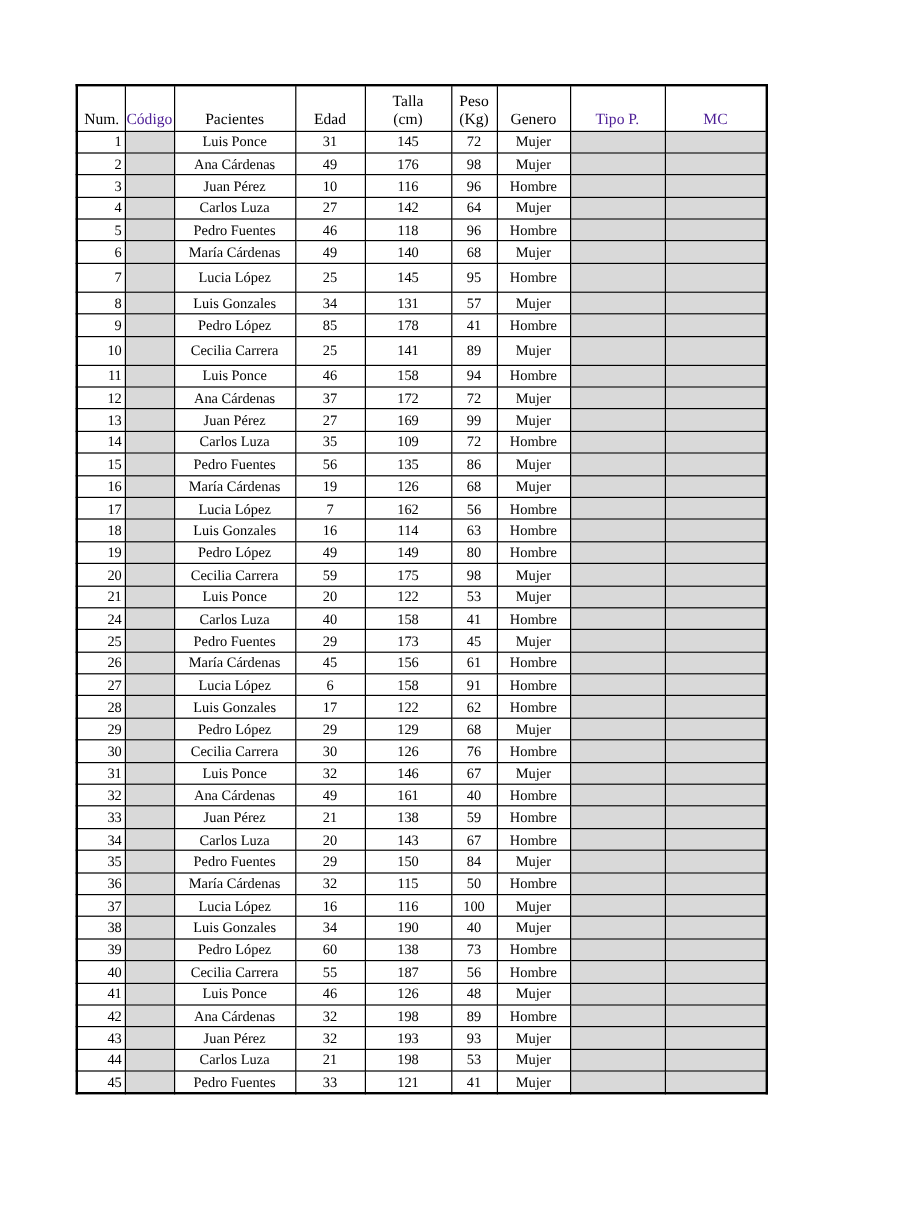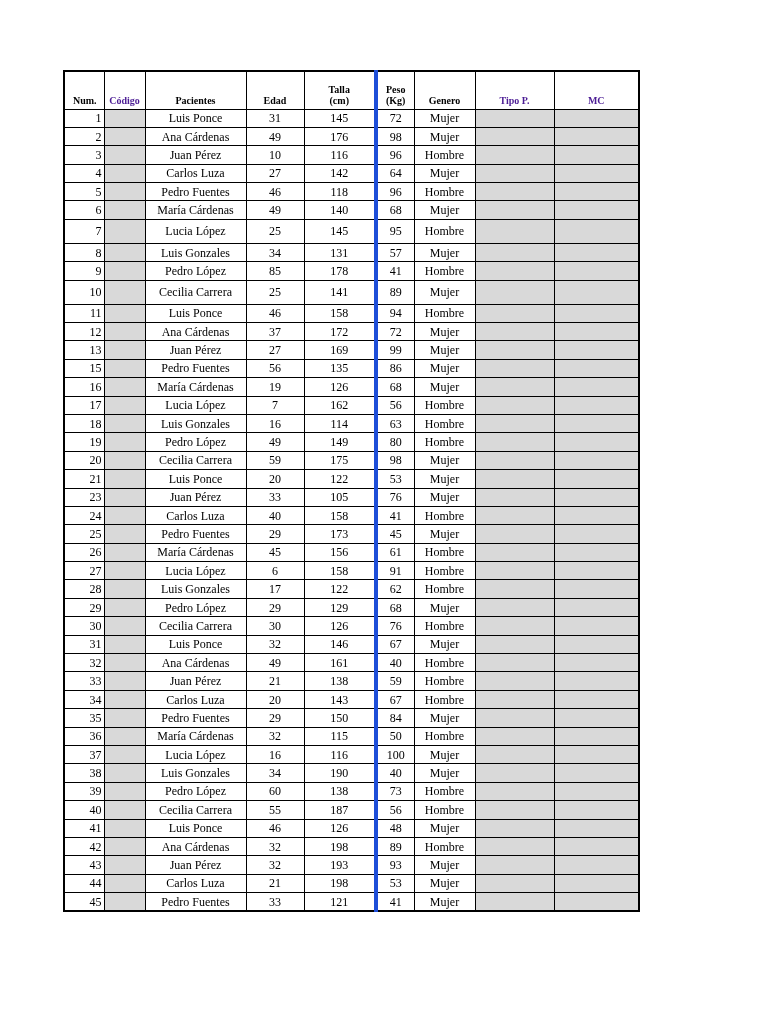--- a/index.html
+++ b/index.html
@@ -27,22 +27,22 @@
   .patients col.w-tipo_p{width:79px;}
   .patients col.w-mc{width:85px;}
 
   .patients th,.patients td{
     border:1px solid #000;
     padding:0;
     overflow:hidden;
   }
   .patients thead tr{height:38px;}
   .patients th{
-    font-size:10px;
-    font-weight:bold;
+    font-size:13px;
+    font-weight:normal;
     text-align:center;
     vertical-align:bottom;
     padding-bottom:2px;
     white-space:pre-line;
     line-height:1.12;
     color:#000;
   }
   .patients th.col-num{text-align:center;padding-left:1px;}
   .patients th.red{color:#4c1d95;}
 
@@ -50,21 +50,21 @@
   .patients tbody tr.tall{height:24px;}
   .patients td{
     font-size:12px;
     text-align:center;
     vertical-align:middle;
     line-height:1;
     color:#000;
   }
   .patients td.col-num{text-align:right;padding-right:2px;}
   .patients td.shaded{background:#d9d9d9;}
-  .patients td.col-peso, .patients th.col-peso{border-left:4px solid #1d4ed8;}
+  .patients td.col-peso, .patients th.col-peso{border-left:1px solid #1d4ed8;}
 </style>
 </head>
 <body>
 
 <div class="page">
   <table class="patients">
     <colgroup>
       <col class="w-num">
         <col class="w-codigo">
         <col class="w-paciente">
@@ -228,20 +228,31 @@
           <td class="col-codigo shaded"></td>
           <td class="col-paciente">Juan Pérez</td>
           <td class="col-edad">27</td>
           <td class="col-talla">169</td>
           <td class="col-peso">99</td>
           <td class="col-genero">Mujer</td>
           <td class="col-tipo_p shaded"></td>
           <td class="col-mc shaded"></td>
         </tr>
         <tr>
+          <td class="col-num">14</td>
+          <td class="col-codigo shaded"></td>
+          <td class="col-paciente">Carlos Luza</td>
+          <td class="col-edad">35</td>
+          <td class="col-talla">109</td>
+          <td class="col-peso">72</td>
+          <td class="col-genero">Hombre</td>
+          <td class="col-tipo_p shaded"></td>
+          <td class="col-mc shaded"></td>
+        </tr>
+        <tr>
           <td class="col-num">15</td>
           <td class="col-codigo shaded"></td>
           <td class="col-paciente">Pedro Fuentes</td>
           <td class="col-edad">56</td>
           <td class="col-talla">135</td>
           <td class="col-peso">86</td>
           <td class="col-genero">Mujer</td>
           <td class="col-tipo_p shaded"></td>
           <td class="col-mc shaded"></td>
         </tr>
@@ -300,31 +311,20 @@
           <td class="col-tipo_p shaded"></td>
           <td class="col-mc shaded"></td>
         </tr>
         <tr>
           <td class="col-num">21</td>
           <td class="col-codigo shaded"></td>
           <td class="col-paciente">Luis Ponce</td>
           <td class="col-edad">20</td>
           <td class="col-talla">122</td>
           <td class="col-peso">53</td>
-          <td class="col-genero">Mujer</td>
-          <td class="col-tipo_p shaded"></td>
-          <td class="col-mc shaded"></td>
-        </tr>
-        <tr>
-          <td class="col-num">23</td>
-          <td class="col-codigo shaded"></td>
-          <td class="col-paciente">Juan Pérez</td>
-          <td class="col-edad">33</td>
-          <td class="col-talla">105</td>
-          <td class="col-peso">76</td>
           <td class="col-genero">Mujer</td>
           <td class="col-tipo_p shaded"></td>
           <td class="col-mc shaded"></td>
         </tr>
         <tr>
           <td class="col-num">24</td>
           <td class="col-codigo shaded"></td>
           <td class="col-paciente">Carlos Luza</td>
           <td class="col-edad">40</td>
           <td class="col-talla">158</td>

